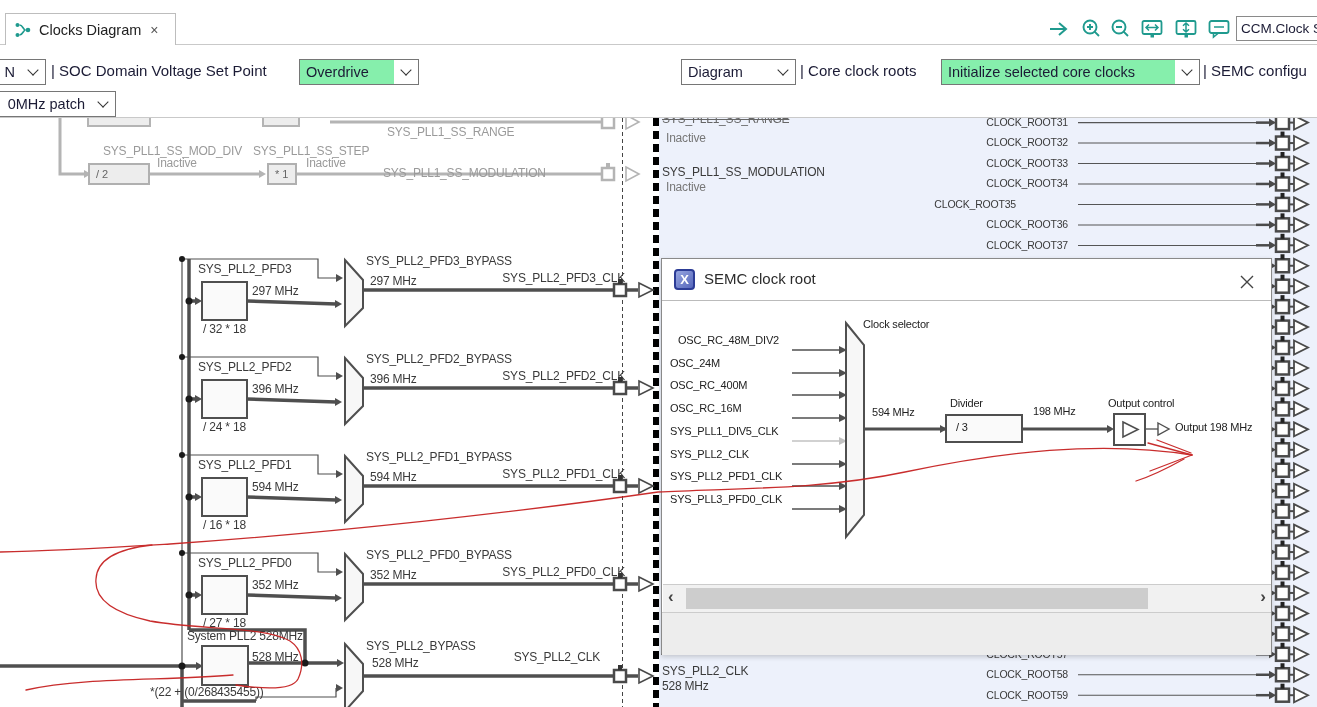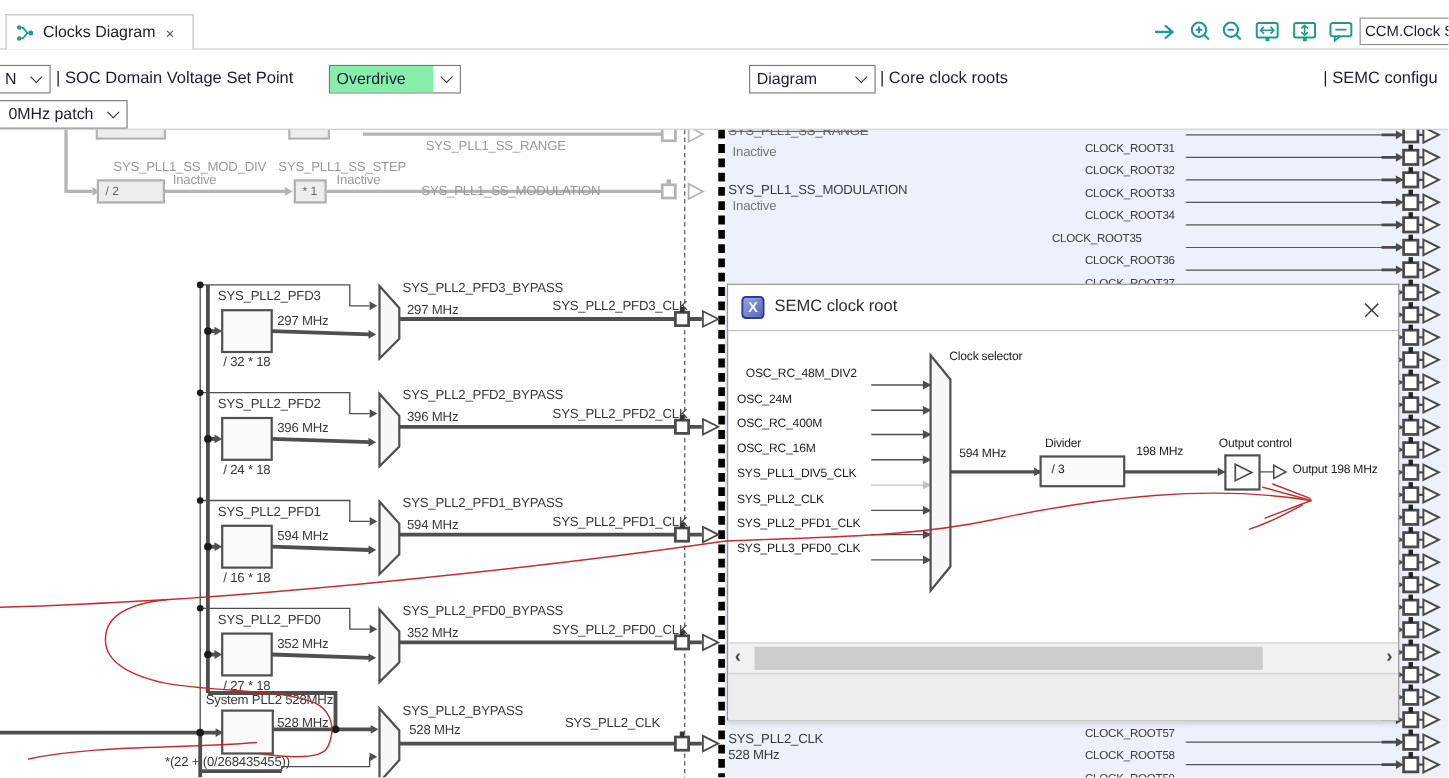--- a/index.html
+++ b/index.html
@@ -24,21 +24,21 @@
   .dd .cz{width:24px;display:flex;align-items:center;justify-content:center;}
   .chev{width:7px;height:7px;border-right:1.7px solid #333;border-bottom:1.7px solid #333;
         transform:rotate(45deg);margin-top:-4px;}
   .toolline{position:absolute;left:0;top:117px;width:1317px;height:1px;background:#c9c9c9;}
   
   .diagram{position:absolute;left:0;top:118px;width:1317px;height:589px;overflow:hidden;}
   .dwrap{position:absolute;left:0;top:-118px;width:1317px;height:707px;}
   .bluepanel{position:absolute;left:659px;top:118px;width:658px;height:589px;background:#edf1fb;}
   .lbl{position:absolute;white-space:nowrap;font-size:12px;color:#3a3a3a;z-index:2;letter-spacing:-0.2px;}
   .lbl.gray{color:#9a9a9a;}
-  .lbl.sm{font-size:10.5px;margin-top:13px;}
+  .lbl.sm{font-size:10.5px;}
   .lbl.r{text-align:right;}
   .lbl.strike{text-decoration:line-through;color:#666;}
   .obox{position:absolute;border:2px solid #b0b0b0;background:#ededed;box-sizing:border-box;
         font-size:11px;color:#666;display:flex;align-items:center;padding-left:6px;z-index:2;}
   svg.layer{position:absolute;left:0;top:0;z-index:1;}
   svg.red{position:absolute;left:0;top:0;z-index:9;pointer-events:none;}
   
   .dialog{position:absolute;left:661px;top:258px;width:611px;height:397px;background:#fff;
           border:1px solid #8a8a8a;border-bottom:2px solid #6e6e6e;box-sizing:border-box;z-index:5;
           box-shadow:0 2px 5px rgba(0,0,0,.18);}
@@ -116,20 +116,26 @@
         <span class="chev"></span>
       </span>
   </div>
   <div class="dd" style="left:681px;top:59px;width:115px">
     <span class="txt">Diagram</span>
     <span class="cz">
         <span class="chev"></span>
       </span>
   </div>
   <div class="tlabel" style="left:800px">| Core clock roots</div>
+  <div class="dd" style="left:941px;top:59px;width:259px">
+    <span class="txt hl">Initialize selected core clocks</span>
+    <span class="cz">
+        <span class="chev"></span>
+      </span>
+  </div>
   <div class="tlabel" style="left:1203px">| SEMC configu</div>
 
   <div class="dd" style="left:-62px;top:91px;width:178px">
     <span class="txt" style="justify-content:flex-end">0MHz patch</span>
     <span class="cz">
         <span class="chev"></span>
       </span>
   </div>
   <div class="toolline"></div>
 
@@ -446,21 +452,21 @@
       <div class="lbl" style="left:666px;top:131px;color:#777">Inactive</div>
       <div class="lbl" style="left:662px;top:165px">SYS_PLL1_SS_MODULATION</div>
       <div class="lbl" style="left:666px;top:180px;color:#777">Inactive</div>
       <div class="lbl" style="left:662px;top:664px">SYS_PLL2_CLK</div>
       <div class="lbl" style="left:662px;top:679px">528 MHz</div>
 
       <div class="lbl sm r" style="left:955px;top:116px;width:113px">CLOCK_ROOT31</div>
       <div class="lbl sm r" style="left:955px;top:136px;width:113px">CLOCK_ROOT32</div>
       <div class="lbl sm r" style="left:955px;top:157px;width:113px">CLOCK_ROOT33</div>
       <div class="lbl sm r" style="left:955px;top:177px;width:113px">CLOCK_ROOT34</div>
-      <div class="lbl sm r" style="left:925px;top:198px;width:113px">CLOCK_ROOT35</div>
+      <div class="lbl sm r" style="left:903px;top:198px;width:113px">CLOCK_ROOT35</div>
       <div class="lbl sm r" style="left:955px;top:218px;width:113px">CLOCK_ROOT36</div>
       <div class="lbl sm r" style="left:955px;top:239px;width:113px">CLOCK_ROOT37</div>
       <div class="lbl sm r" style="left:955px;top:648px;width:113px">CLOCK_ROOT57</div>
       <div class="lbl sm r" style="left:955px;top:668px;width:113px">CLOCK_ROOT58</div>
       <div class="lbl sm r" style="left:955px;top:689px;width:113px">CLOCK_ROOT59</div>
 
       <div class="lbl" style="left:198px;top:262px">SYS_PLL2_PFD3</div>
       <div class="lbl" style="left:252px;top:284px">297 MHz</div>
       <div class="lbl" style="left:203px;top:322px">/ 32 * 18</div>
       <div class="lbl" style="left:366px;top:254px">SYS_PLL2_PFD3_BYPASS</div>

